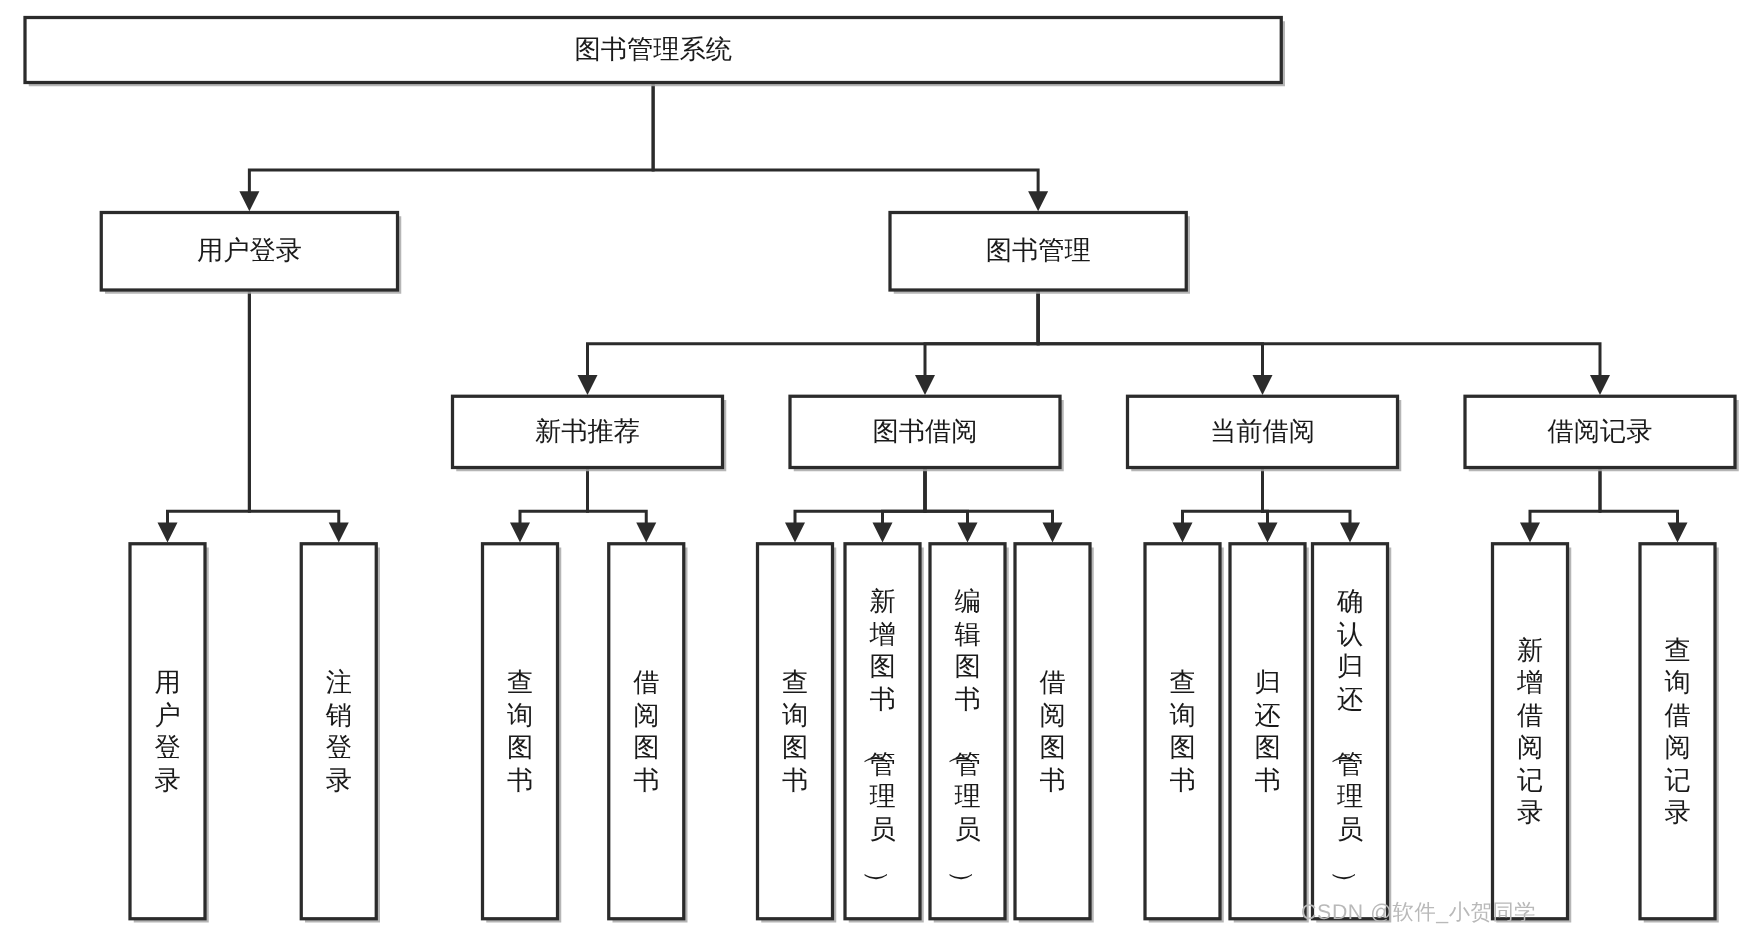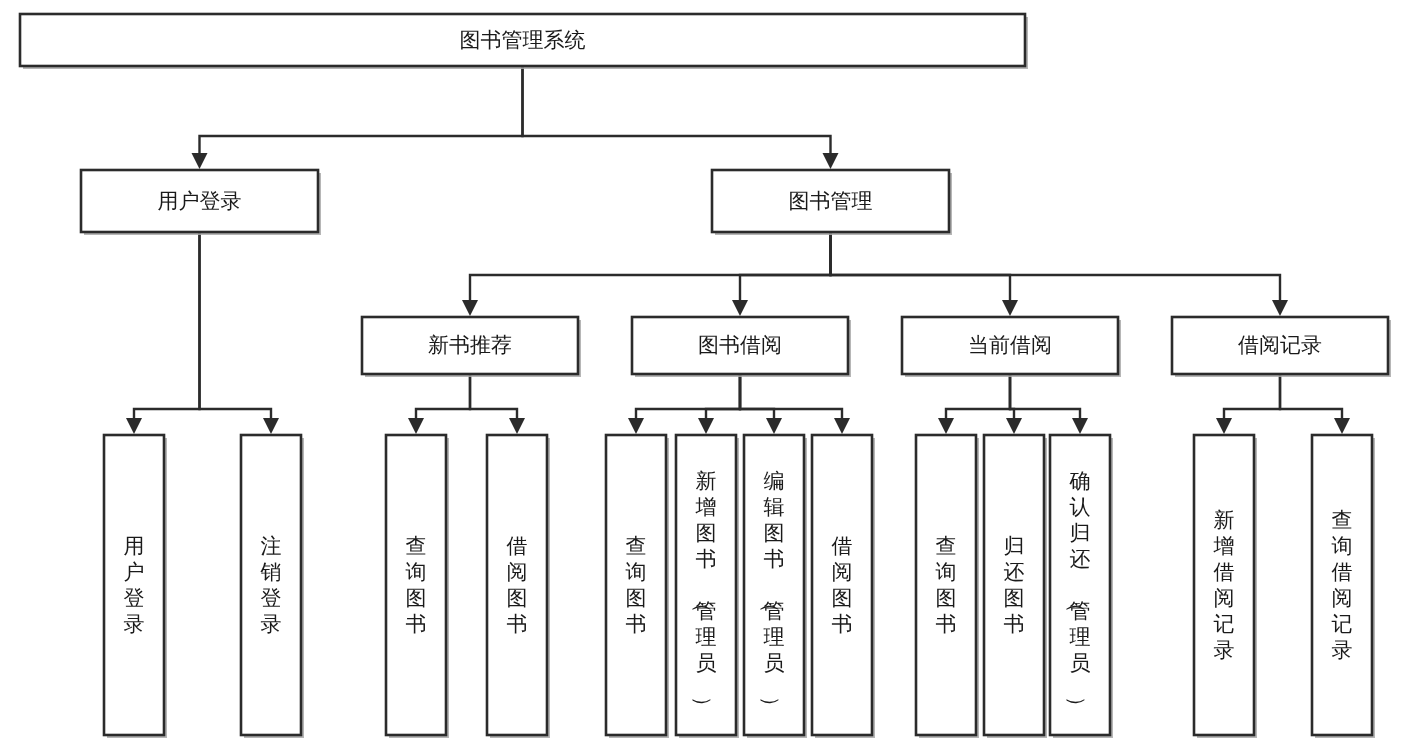--- a/index.html
+++ b/index.html
@@ -251,13 +251,14 @@
           <text class="node-label-v" x="1224" y="527"><tspan x="1224" dy="0">新</tspan><tspan x="1224" dy="26">增</tspan><tspan x="1224" dy="26">借</tspan><tspan x="1224" dy="26">阅</tspan><tspan x="1224" dy="26">记</tspan><tspan x="1224" dy="26">录</tspan></text>
         </g>
         <g>
           <rect class="node-shadow" x="1315" y="438" width="60" height="300"></rect>
           <rect class="node-box" x="1312" y="435" width="60" height="300"></rect>
           <text class="node-label-v" x="1342" y="527"><tspan x="1342" dy="0">查</tspan><tspan x="1342" dy="26">询</tspan><tspan x="1342" dy="26">借</tspan><tspan x="1342" dy="26">阅</tspan><tspan x="1342" dy="26">记</tspan><tspan x="1342" dy="26">录</tspan></text>
         </g>
       </g>
   </svg>
 
+  <div class="watermark">CSDN @软件_小贺同学</div>
 </div>
 
 </body></html>

